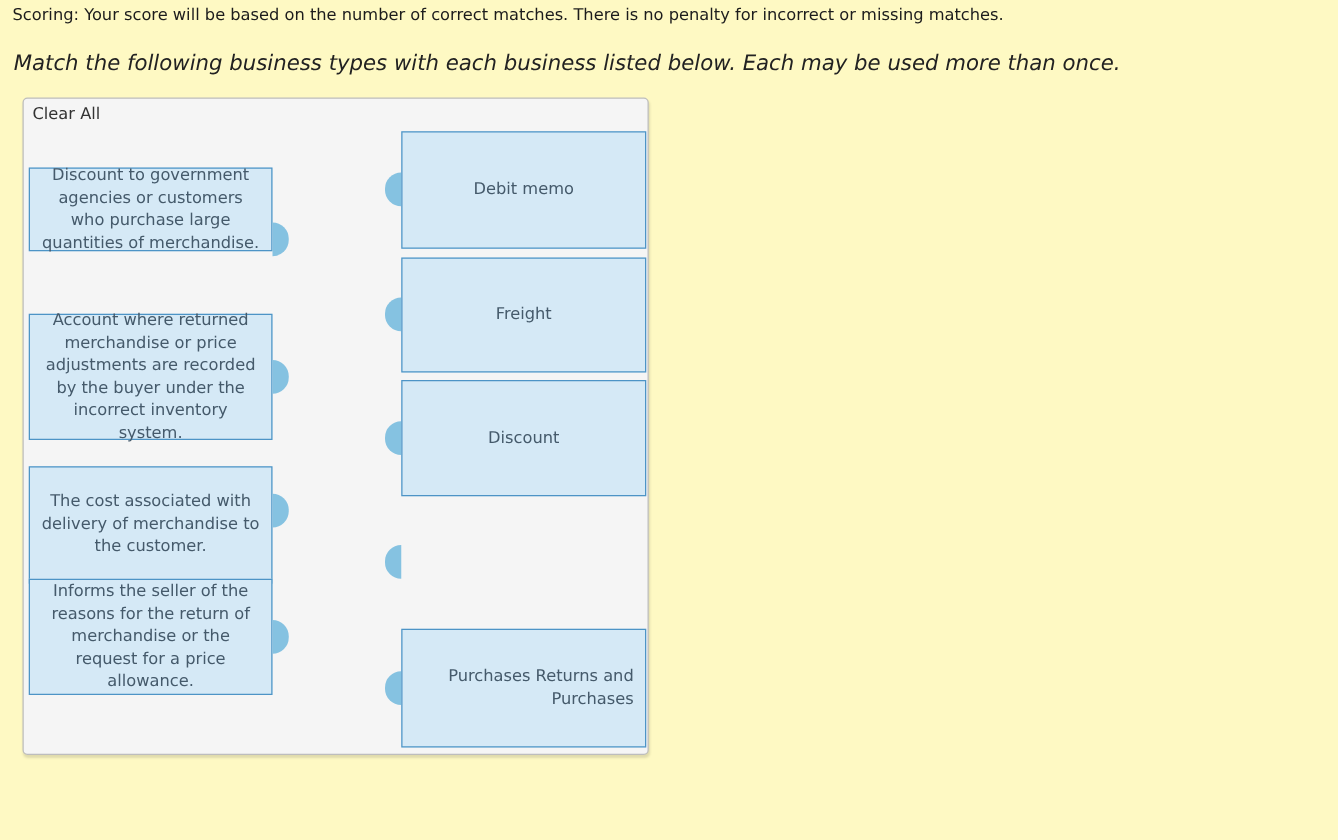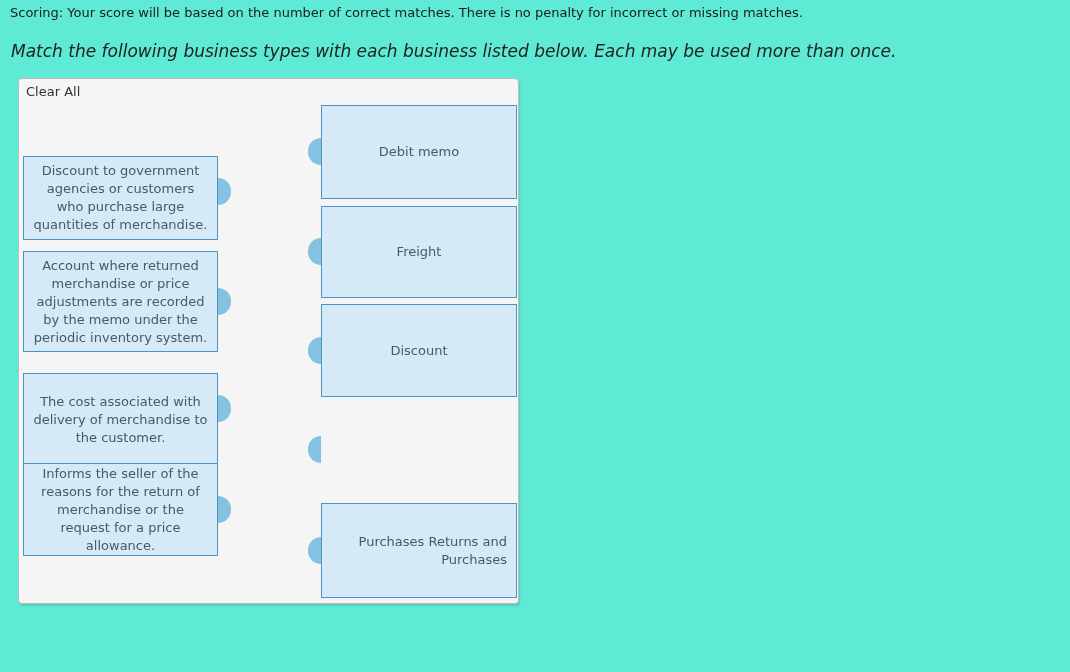--- a/index.html
+++ b/index.html
@@ -5,21 +5,21 @@
   html, body {
     margin: 0;
     padding: 0;
     background: #ffffff;
     font-family: "DejaVu Sans", "Liberation Sans", sans-serif;
   }
   .stage {
     position: relative;
     width: 1070px;
     height: 672px;
-    background: #5eead4;
+    background: #fef9c3;
     overflow: hidden;
   }
   .scoring {
     position: absolute;
     left: 10px;
     top: 5px;
     font-size: 13px;
     color: #1c1c1c;
     white-space: nowrap;
   }
@@ -61,21 +61,21 @@
     font-size: 13px;
     line-height: 18px;
     text-align: center;
     display: flex;
     align-items: center;
     justify-content: center;
     padding: 2px 9px;
     cursor: pointer;
   }
   .prompt { left: 4px; width: 195px; }
-  .p0 { top: 77px;  height: 84px;  }
+  .p0 { top: 55px;  height: 67px;  }
   .p1 { top: 172px; height: 101px; }
   .p2 { top: 294px; height: 94px;  }
   .p3 { top: 384px; height: 93px;  }
 
   .answer { left: 302px; width: 196px; text-align: right; }
   .a0 { top: 26px;  height: 94px; }
   .a1 { top: 127px; height: 92px; }
   .a2 { top: 225px; height: 93px; }
   .a3 { top: 325px; height: 92px; }
   .a4 { top: 424px; height: 95px; }
@@ -110,21 +110,21 @@
 
   <div class="scoring">Scoring: Your score will be based on the number of correct matches. There is no penalty for incorrect or missing matches.</div>
 
   <div class="instructions">Match the following business types with each business listed below. Each may be used more than once.</div>
 
   <div class="panel">
 
     <div class="clear-all">Clear All</div>
 
     <div class="card prompt p0">Discount to government agencies or customers who purchase large quantities of merchandise.</div>
-    <div class="card prompt p1">Account where returned merchandise or price adjustments are recorded by the memo under the periodic inventory system.</div>
+    <div class="card prompt p1">Account where returned merchandise or price adjustments are recorded by the buyer under the incorrect inventory system.</div>
     <div class="card prompt p2">The cost associated with delivery of merchandise to the customer.</div>
     <div class="card prompt p3">Informs the seller of the reasons for the return of merchandise or the request for a price allowance.</div>
 
     <div class="handle bulge-right ph ph0"></div>
     <div class="handle bulge-right ph ph1"></div>
     <div class="handle bulge-right ph ph2"></div>
     <div class="handle bulge-right ph ph3"></div>
 
     <div class="handle bulge-left ah ah0"></div>
     <div class="handle bulge-left ah ah1"></div>

